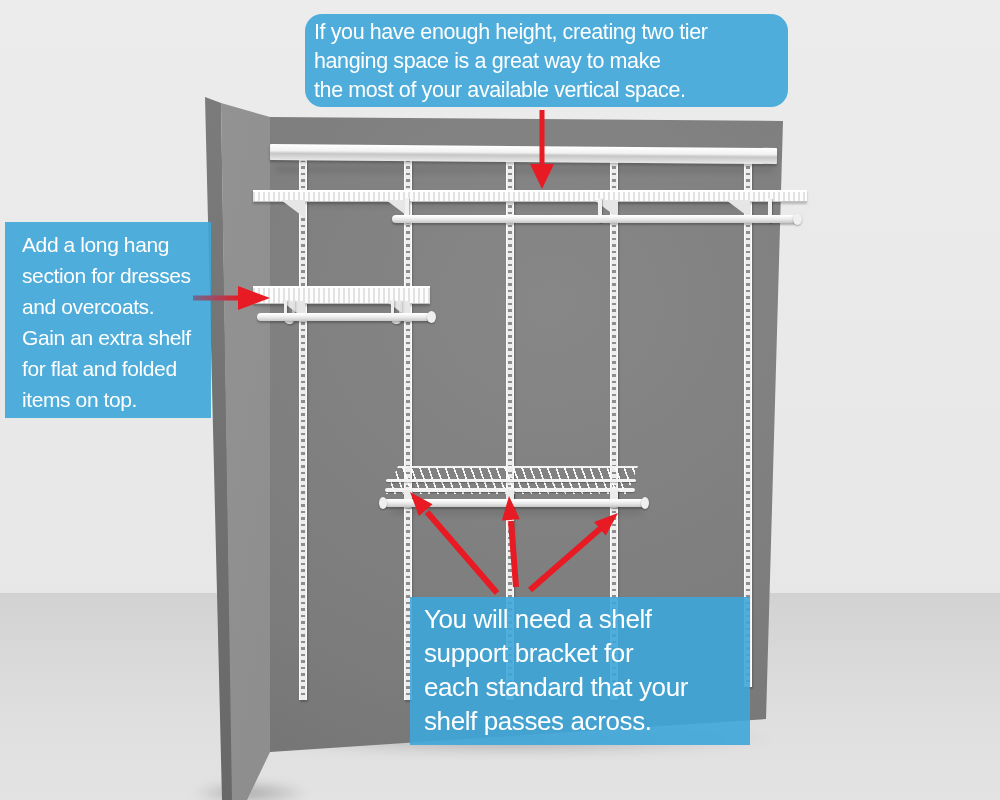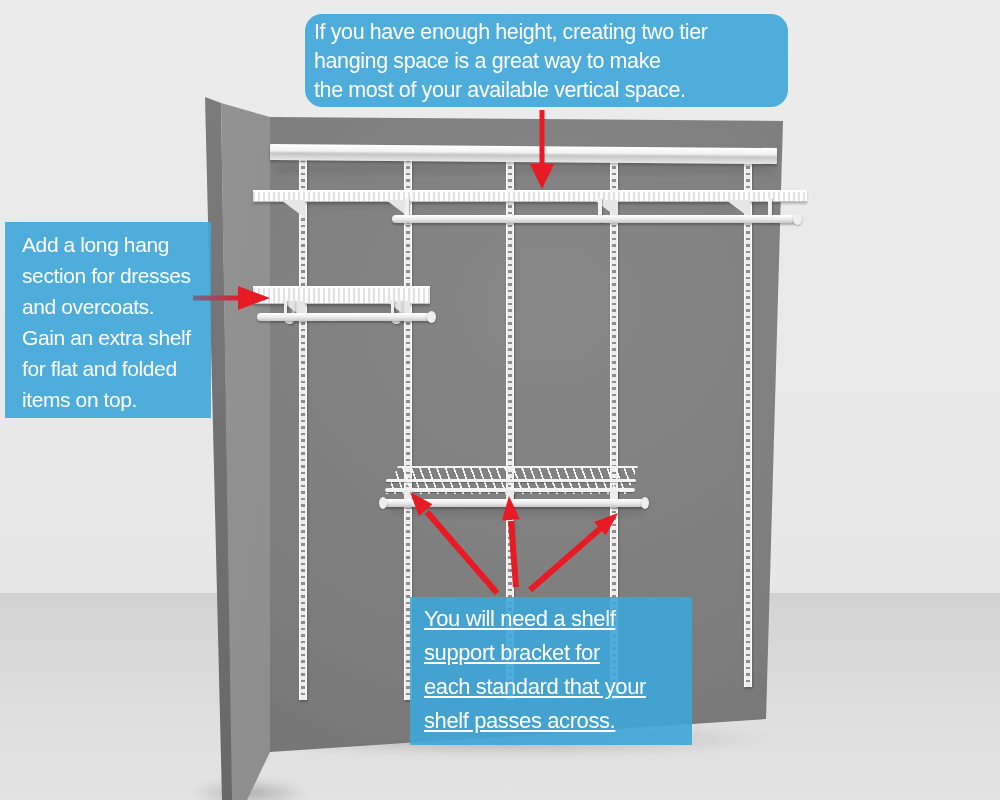--- a/index.html
+++ b/index.html
@@ -56,22 +56,22 @@
   .mid-clip{width:8px;height:18px;background:#ececec;border-radius:0 0 3px 3px;
             box-shadow:1px 1px 1px rgba(0,0,0,.3);}
 
   
   .note{background:rgba(61,166,216,.90);color:var(--text-white,#ffffff);
         white-space:pre;letter-spacing:-.4px;box-sizing:border-box;}
   .note-top{left:305px;top:14px;width:483px;height:93px;padding:4px 0 0 9px;
             font-size:21.5px;line-height:29px;border-radius:17px;}
   .note-left{left:5px;top:222px;width:206px;height:196px;padding:7px 1px 0 17px;
              font-size:21px;line-height:31px;}
-  .note-bottom{left:410px;top:597px;width:282px;height:148px;padding:5px 0 0 14px;
-               font-size:22px;line-height:34px;text-decoration:underline;}
+  .note-bottom{left:410px;top:597px;width:340px;height:148px;padding:5px 0 0 14px;
+               font-size:26px;line-height:34px;}
 
   .arrows{left:0;top:0;width:1000px;height:800px;pointer-events:none;}
 </style>
 </head>
 <body>
 
 <div class="scene">
 
   <div class="abs bg-upper"></div>
   <div class="abs floor"></div>

